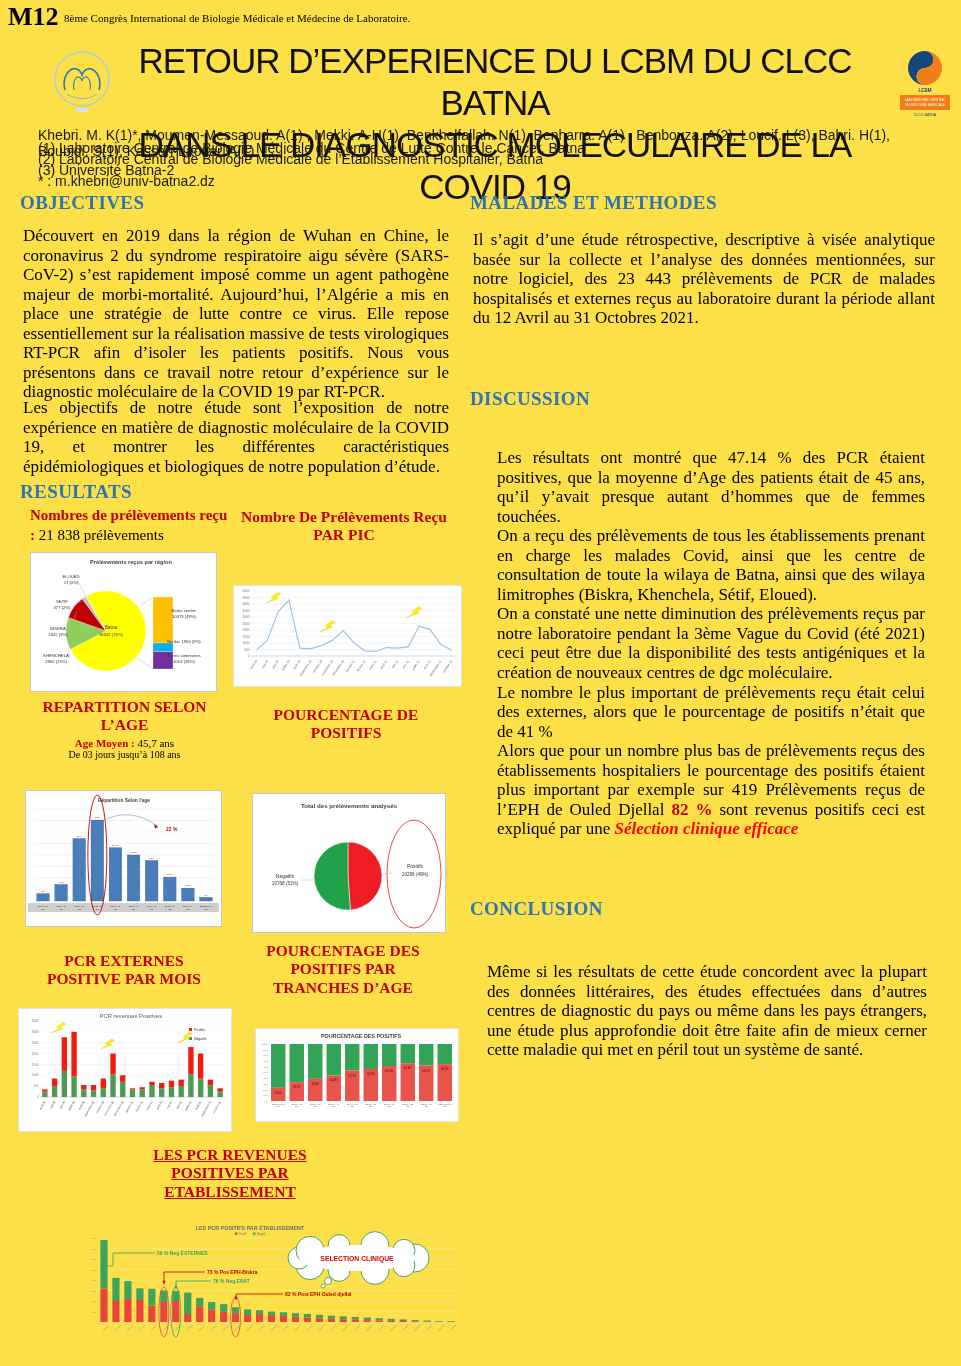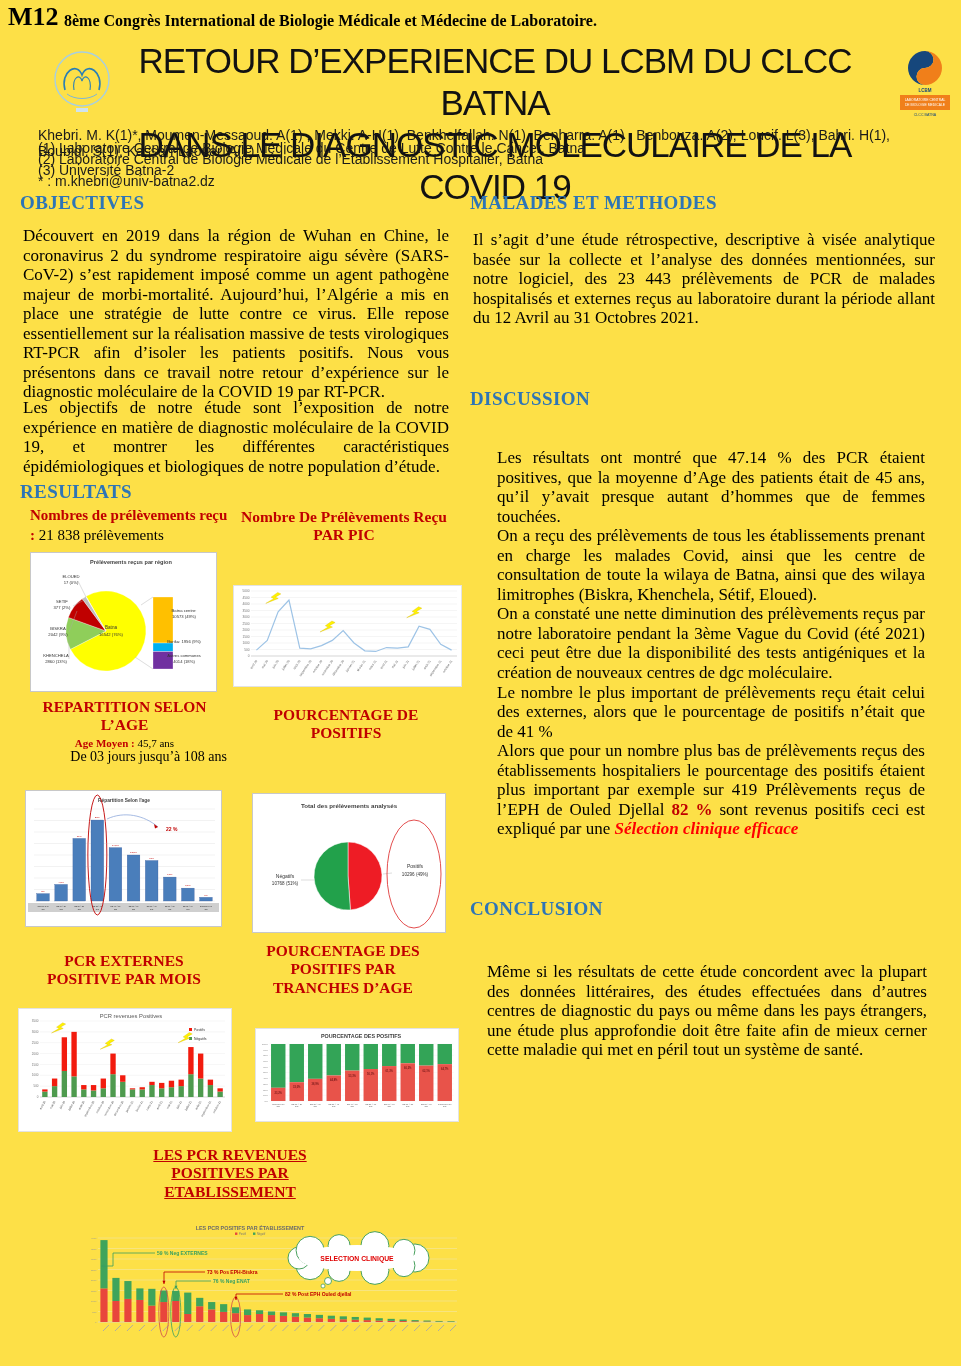--- a/index.html
+++ b/index.html
@@ -1,19 +1,19 @@
 <!DOCTYPE html>
 <html><head>
 <meta charset="utf-8">
 <style>
   html,body{margin:0;padding:0;background:#888;}
   .poster{position:relative;width:961px;height:1366px;background:#fde047;font-family:"Liberation Serif",serif;color:#000;overflow:hidden;margin:0 auto;}
   .abs{position:absolute;}
   .m12{font-size:26px;font-weight:bold;}
-  .congress{font-size:16px;font-weight:bold;}
+  .congress{font-size:11px;font-weight:normal;}
   .main-title{font-family:"Liberation Sans",sans-serif;font-size:35px;letter-spacing:-1px;line-height:1.2;text-align:center;color:#121212;}
   .small-sans{font-family:"Liberation Sans",sans-serif;font-size:14px;color:#1a1a1a;}
   .sec-title{color:#2E75B6;font-weight:bold;font-size:19px;text-align:left;letter-spacing:.4px;}
   .body-text{font-size:17px;line-height:1.15;text-align:justify;}
   .body-text p{margin:0;}
   .red-head{color:#C00000;font-weight:bold;font-size:15.5px;text-align:center;line-height:1.18;}
   .redb{color:#C00000;font-weight:bold;}
   .red-it{color:#FF0000;font-weight:bold;font-style:italic;}
   .panel{background:#fff;border:1px solid #c8c8c8;}
   .panel-light{background:#fff;border:1px solid #e3e3e3;}
@@ -157,21 +157,21 @@
         <polygon points="44.28173374613004,3.799999999999997 40.311145510835914,10.858823529411762 43.399380804953566,10.858823529411762 38.10526315789474,18.799999999999997 47.36996904024768,9.09411764705882 44.10526315789474,9.09411764705882 47.811145510835914,3.799999999999997" fill="#FFF200" stroke="#d8b500" stroke-width="0.3" transform="rotate(25 38.10526315789474 3.799999999999997)"></polygon>
         <polygon points="98.4922600619195,32.4 94.52167182662538,39.45882352941176 97.60990712074303,39.45882352941176 92.3157894736842,47.4 101.58049535603715,37.694117647058825 98.3157894736842,37.694117647058825 102.02167182662538,32.4" fill="#FFF200" stroke="#d8b500" stroke-width="0.3" transform="rotate(25 92.3157894736842 32.4)"></polygon>
         <polygon points="185.22910216718267,18.1 181.25851393188856,25.158823529411766 184.34674922600618,25.158823529411766 179.05263157894737,33.1 188.31733746130033,23.394117647058824 185.05263157894737,23.394117647058824 188.75851393188856,18.1" fill="#FFF200" stroke="#d8b500" stroke-width="0.3" transform="rotate(25 179.05263157894737 18.1)"></polygon>
       </svg>
     </div>
 
   <div class="abs" style="left:22px;top:698px;width:205px;text-align:center;">
     <div class="red-head">REPARTITION SELON</div>
     <div class="red-head">L’AGE</div>
     <div style="font-size:11px;margin-top:2px;"><span class="redb">Age Moyen : </span><span>45,7 ans</span></div>
-    <div style="font-size:14px;text-align:right;">De 03 jours jusqu’à 108 ans</div>
+    <div style="font-size:10px;">De 03 jours jusqu’à 108 ans</div>
   </div>
   <div class="abs panel" style="left:25px;top:790px;width:195px;height:135px;">
       <svg viewBox="0 0 195 135" width="100%" height="100%">
         <text x="98" y="11" font-size="4.8" fill="#404040" text-anchor="middle" font-family="Liberation Sans, sans-serif" font-weight="bold">Répartition Selon l'age</text>
         <line x1="8" y1="18" x2="189" y2="18" stroke="#dedede" stroke-width="0.4"></line>
         <line x1="8" y1="29.5" x2="189" y2="29.5" stroke="#dedede" stroke-width="0.4"></line>
         <line x1="8" y1="41" x2="189" y2="41" stroke="#dedede" stroke-width="0.4"></line>
         <line x1="8" y1="52.5" x2="189" y2="52.5" stroke="#dedede" stroke-width="0.4"></line>
         <line x1="8" y1="64" x2="189" y2="64" stroke="#dedede" stroke-width="0.4"></line>
         <line x1="8" y1="75.5" x2="189" y2="75.5" stroke="#dedede" stroke-width="0.4"></line>

